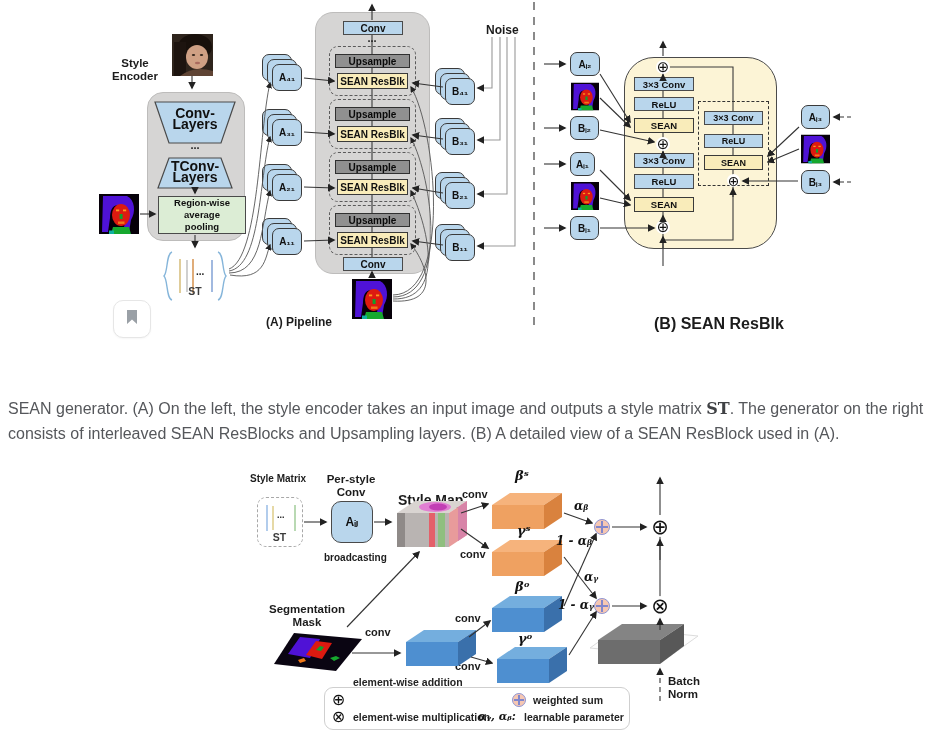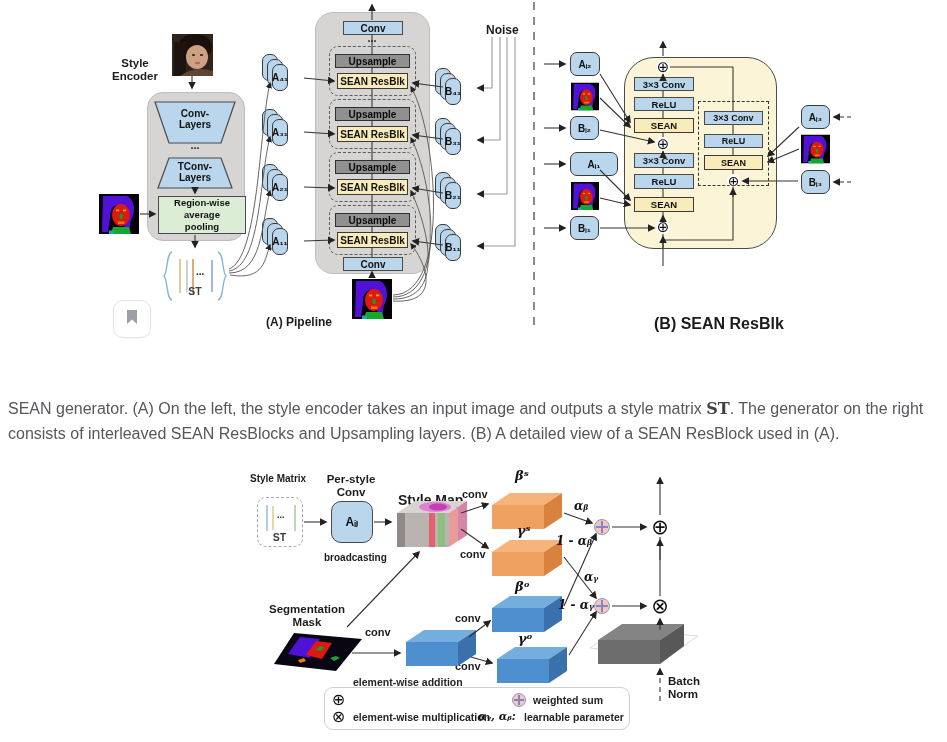--- a/index.html
+++ b/index.html
@@ -13,35 +13,35 @@
   .bluebox{background:#b9d6ec;border:1px solid #4a4a4a;display:flex;align-items:center;
     justify-content:center;font-weight:bold;color:#101010;box-sizing:border-box}
   .yellowbox{background:#f9ecba;border:1px solid #3a3a3a;display:flex;align-items:center;
     justify-content:center;font-weight:bold;color:#101010;box-sizing:border-box}
   .graybox{background:#909090;border:1px solid #303030;display:flex;align-items:center;
     justify-content:center;font-weight:bold;color:#0a0a0a;box-sizing:border-box}
   .container-gray{background:#d6d5d4;border:1px solid #bdbcbb;border-radius:18px}
   .container-yellow{background:#fcf4d6;border:1.5px solid #4a4a4a;border-radius:30px;box-sizing:border-box}
   .dashedgroup{border:1.2px dashed #5a5a5a;border-radius:9px;box-sizing:border-box}
   .dashedbox{border:1.4px dashed #333;box-sizing:border-box}
-  .stack .layer{position:absolute;width:16px;height:27px;background:#b9d6ec;
+  .stack .layer{position:absolute;width:30px;height:27px;background:#b9d6ec;
     border:1px solid #3a3a3a;border-radius:7px;box-sizing:border-box}
   .stack .front{display:flex;align-items:center;justify-content:center;
     font-weight:bold;font-size:10px;color:#101010}
   .inblock{background:#b9d6ec;border:1px solid #3a3a3a;border-radius:7px;display:flex;
     align-items:center;justify-content:center;font-weight:bold;font-size:10px;color:#101010;box-sizing:border-box}
   .op{position:absolute;display:flex;align-items:center;justify-content:center;
     background:#fff;border-radius:50%;color:#111;font-family:"DejaVu Sans",sans-serif;line-height:1}
   .wsum{position:absolute;border-radius:50%;background:#f6c7b2;border:1px solid #8f94d2;box-sizing:border-box}
   .wsum::before,.wsum::after{content:"";position:absolute;background:#8186cc}
   .wsum::before{left:50%;top:1px;bottom:1px;width:1.5px;margin-left:-.75px}
   .wsum::after{top:50%;left:1px;right:1px;height:1.5px;margin-top:-.75px}
   .greek{font-family:"DejaVu Serif","Liberation Serif",serif;font-style:italic;
     font-weight:bold;color:#111;line-height:1}
-  .trapt{position:absolute;text-align:center;font-weight:bold;font-size:10px;line-height:11px;color:#101010}
+  .trapt{position:absolute;text-align:center;font-weight:bold;font-size:14px;line-height:11px;color:#101010}
   .greenbox{background:#dcedd5;border:1px solid #4a4a4a;box-sizing:border-box;display:flex;
     flex-direction:column;align-items:center;justify-content:center;font-weight:bold;
     font-size:9.5px;line-height:12px;color:#101010}
   .caption{position:absolute;left:8px;top:380px;width:936px;font-size:16px;line-height:25px;
     color:#55575b;font-family:"Liberation Sans","DejaVu Sans",sans-serif}
   .caption b{font-family:"DejaVu Serif","Liberation Serif",serif;font-weight:bold;color:#3f4144}
   .bookmark{position:absolute;width:36px;height:36px;border:1px solid #e6e6e6;border-radius:10px;
     background:#fff;box-shadow:0 1px 2px rgba(0,0,0,.04);display:flex;align-items:center;justify-content:center;cursor:pointer}
   .legend{position:absolute;border:1px solid #cfcfcf;border-radius:9px;background:#fff;box-sizing:border-box}
   .legtxt{position:absolute;font-weight:bold;font-size:10.5px;color:#242424;white-space:nowrap}
@@ -225,21 +225,21 @@
   <span class="op z3" style="left:656px;top:60px;width:14px;height:14px;font-size:15px">⊕</span>
   <span class="op z3" style="left:656px;top:137px;width:14px;height:14px;font-size:15px">⊕</span>
   <span class="op z3" style="left:656px;top:220px;width:14px;height:14px;font-size:15px">⊕</span>
   <span class="op z3" style="left:727px;top:174px;width:13px;height:13px;font-size:14px">⊕</span>
 
   <div class="abs z3 inblock" style="left:570px;top:52px;width:30px;height:24px">Aᵢ₂</div>
   <svg class="abs z3" style="left:571px;top:82px" width="28" height="29" viewBox="0 0 40 40">
       <use href="#segmask"></use>
     </svg>
   <div class="abs z3 inblock" style="left:570px;top:116px;width:29px;height:24px">Bᵢ₂</div>
-  <div class="abs z3 inblock" style="left:570px;top:152px;width:48px;height:24px">Aᵢ₁</div>
+  <div class="abs z3 inblock" style="left:570px;top:152px;width:25px;height:24px">Aᵢ₁</div>
   <svg class="abs z3" style="left:571px;top:181px" width="28" height="30" viewBox="0 0 40 40">
       <use href="#segmask"></use>
     </svg>
   <div class="abs z3 inblock" style="left:570px;top:216px;width:29px;height:24px">Bᵢ₁</div>
 
   <div class="abs z3 inblock" style="left:801px;top:105px;width:29px;height:24px">Aᵢ₃</div>
   <svg class="abs z3" style="left:801px;top:134px" width="29" height="30" viewBox="0 0 40 40">
       <use href="#segmask"></use>
     </svg>
   <div class="abs z3 inblock" style="left:801px;top:170px;width:29px;height:24px">Bᵢ₃</div>

